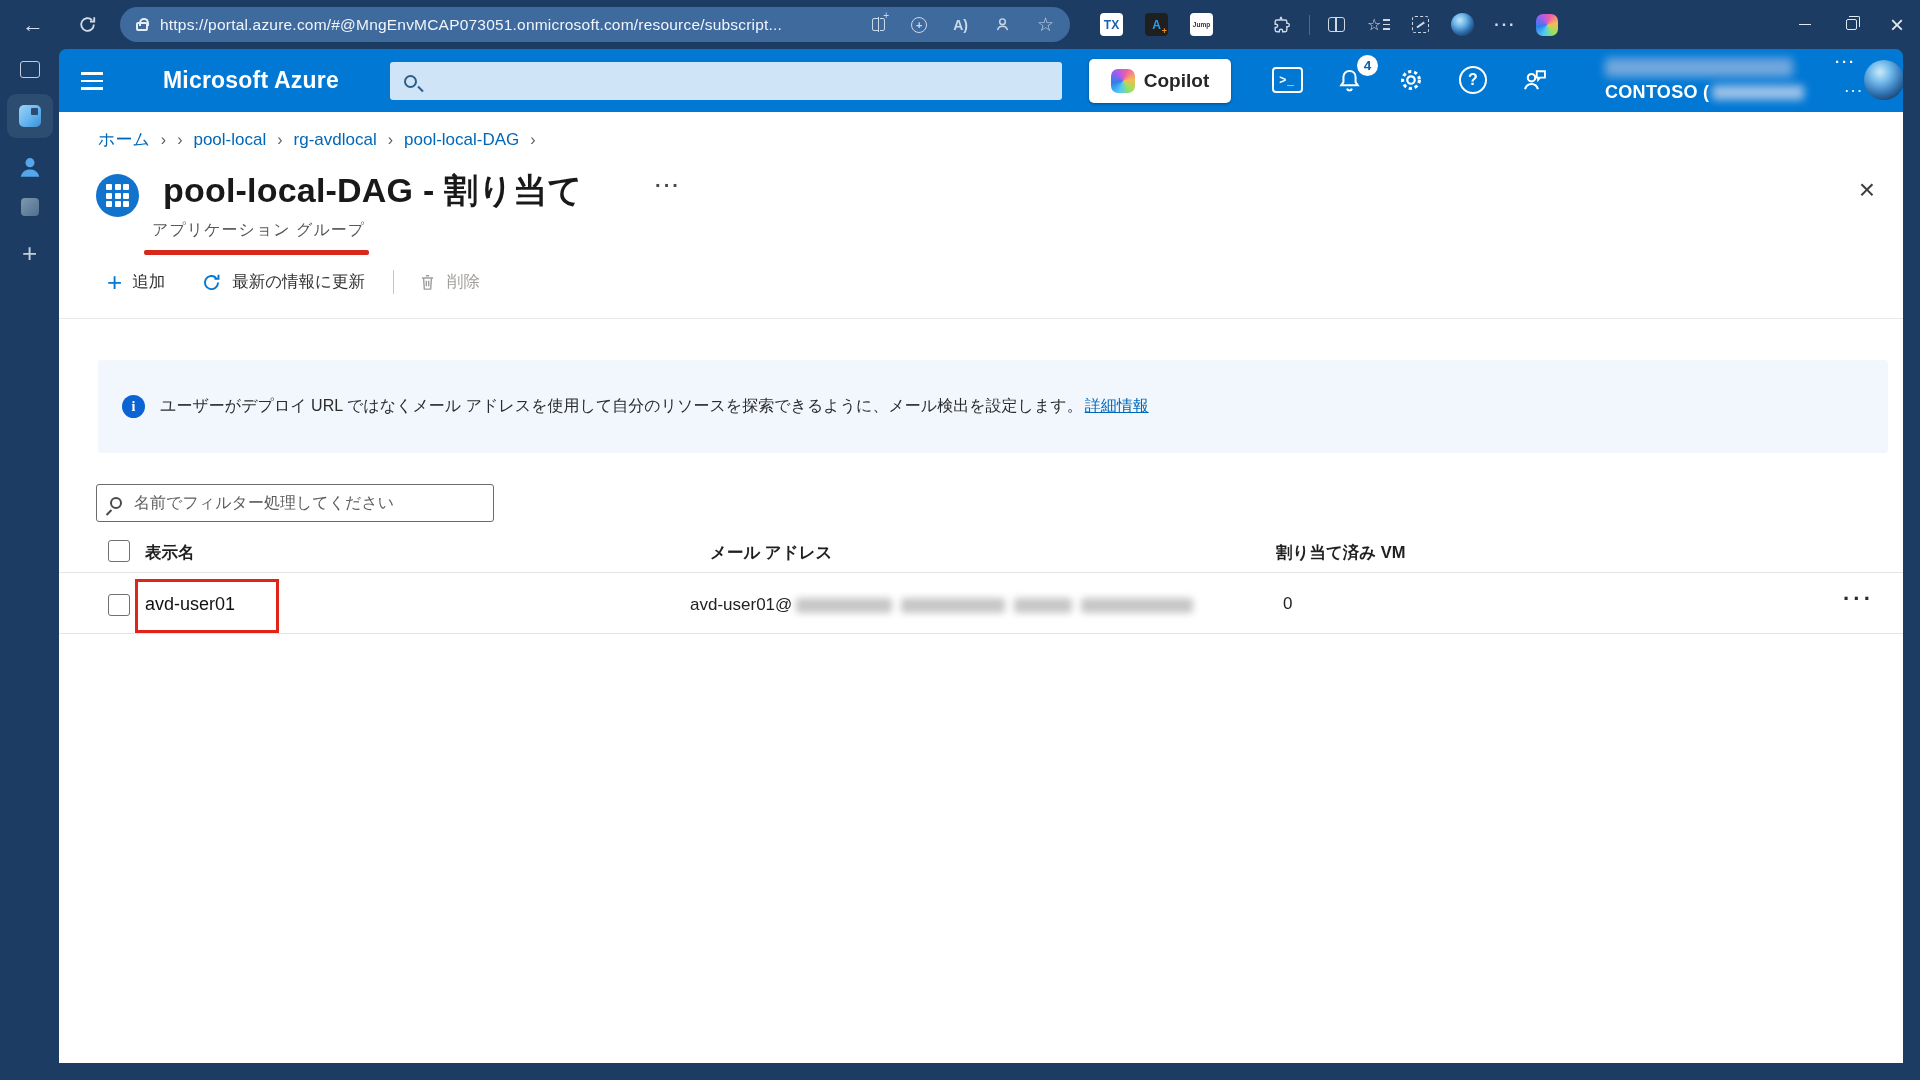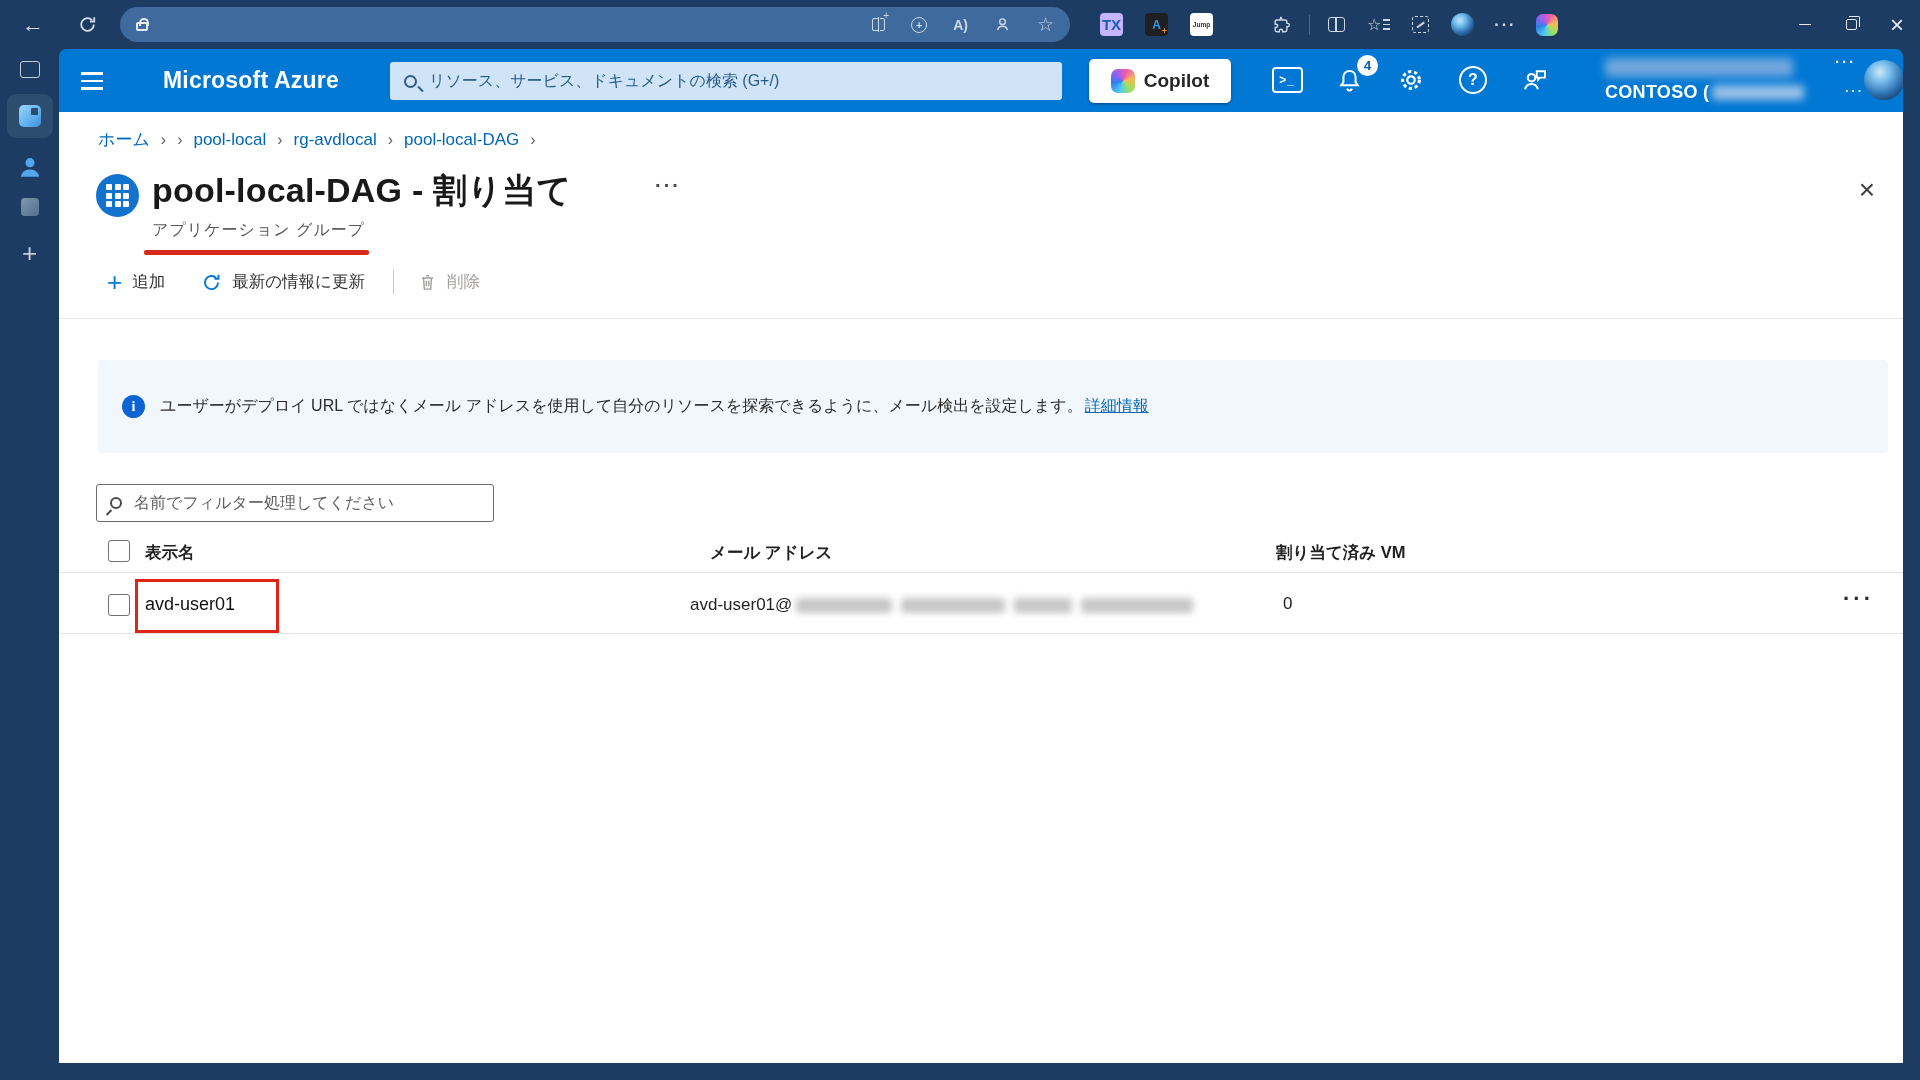--- a/index.html
+++ b/index.html
@@ -16,21 +16,21 @@
   .lock:before { content:""; position:absolute; left:1px; top:-6px; width:6px; height:6px; border:2px solid #e6edf5; border-bottom:none; border-radius:5px 5px 0 0; }
   .url-text { margin-left:12px; font-size:15.5px; color:#f1f5fa; letter-spacing:.2px; white-space:nowrap; }
   .pill-icons { margin-left:auto; display:flex; align-items:center; gap:26px; color:#ccd9e8; }
   .grid-ic { width:13px; height:13px; border:1.8px solid #ccd9e8; border-radius:2px; position:relative; }
   .grid-ic:before { content:""; position:absolute; left:4.5px; top:-2px; bottom:-2px; width:1.8px; background:#3f6a9e; border-left:1.8px solid #ccd9e8; }
   .grid-ic:after { content:"+"; position:absolute; right:-5px; top:-9px; font-size:10px; color:#ccd9e8; }
   .zoomplus { width:16px; height:16px; border:1.8px solid #ccd9e8; border-radius:50%; display:flex; align-items:center; justify-content:center; font-size:11px; font-weight:bold; }
   .readaloud { font-size:14px; font-weight:bold; font-style:normal; }
   .star { font-size:19px; }
   .ext { margin-left:22px; width:23px; height:23px; border-radius:4px; display:flex; align-items:center; justify-content:center; flex:0 0 auto; }
-  .ext-tx { background:#c4b5fd; color:#1b5fb3; font-size:15px; font-weight:bold; margin-left:30px; }
+  .ext-tx { background:#ffffff; color:#1b5fb3; font-size:12px; font-weight:bold; margin-left:30px; }
   .ext-az { background:#1f1f1f; color:#2f9bf0; font-size:12px; font-weight:bold; position:relative; }
   .ext-az:after { content:"+"; position:absolute; right:1px; bottom:0; font-size:9px; color:#f08c1e; }
   .ext-jump { background:#fff; color:#333; font-size:6.5px; font-weight:bold; }
   .puzzle { margin-left:58px; color:#cfd9e6; }
   .tb-sep { margin-left:18px; width:1px; height:20px; background:#4d6b8e; }
   .split { margin-left:18px; width:17px; height:15px; border:1.8px solid #cfd9e6; border-radius:3px; position:relative; }
   .split:before { content:""; position:absolute; left:6px; top:0; bottom:0; width:1.8px; background:#cfd9e6; }
   .collections { margin-left:22px; display:flex; align-items:center; gap:2px; }
   .collections .s { font-size:16px; }
   .collections .lines { display:flex; flex-direction:column; gap:3px; }
@@ -89,21 +89,21 @@
 
   
   .content { position:absolute; left:0; top:63px; width:100%; bottom:0; background:#fff; color:#1b1b1b; }
   .breadcrumb { position:absolute; left:39px; top:16px; display:flex; align-items:center; gap:11px; font-size:17px; white-space:nowrap; }
   .crumb { color:#0067b8; cursor:pointer; }
   .crumb-sep { color:#5f5f5f; font-size:16px; }
 
   .appgroup-icon { position:absolute; left:37px; top:62px; width:43px; height:43px; border-radius:50%; background:#1173cc; display:flex; align-items:center; justify-content:center; }
   .waffle { display:grid; grid-template-columns:repeat(3,6px); grid-template-rows:repeat(3,6px); gap:2.5px; }
   .waffle i { background:#fff; border-radius:1px; }
-  .page-title { position:absolute; left:93px; top:56px; font-size:34px; font-weight:600; color:#191919; letter-spacing:.2px; }
+  .page-title { position:absolute; left:104px; top:56px; font-size:34px; font-weight:600; color:#191919; letter-spacing:.2px; }
   .title-dots { position:absolute; left:596px; top:62px; font-size:20px; font-weight:bold; color:#484848; letter-spacing:2px; }
   .blade-close { position:absolute; left:1788px; top:58px; width:40px; height:40px; display:flex; align-items:center; justify-content:center; font-size:28px; font-weight:300; color:#3d3d3d; }
   .page-subtitle { position:absolute; left:93px; top:108px; font-size:16px; color:#565656; letter-spacing:1px; }
   .red-underline { position:absolute; left:85px; top:138px; width:225px; height:5px; background:#d7281c; border-radius:2px; }
 
   .cmdbar { position:absolute; left:48px; top:152px; height:36px; display:flex; align-items:center; font-size:16.5px; color:#323130; }
   .cmd { display:flex; align-items:center; gap:10px; }
   .cmd-plus { color:#0078d4; font-size:26px; font-weight:300; line-height:20px; }
   .cmd-refresh { margin-left:36px; }
   .cmd-sep { margin-left:28px; width:1px; height:24px; background:#c8c6c4; }
@@ -147,20 +147,21 @@
 <div class="titlebar">
   <div class="tb-btn back">←</div>
   <div class="tb-btn reload">
     <svg width="19" height="19" viewBox="0 0 24 24">
         <path d="M20 12a8 8 0 1 1-2.4-5.7" fill="none" stroke="#d3dce8" stroke-width="2.3"></path>
         <path d="M20.5 2.8v5.4h-5.4" fill="none" stroke="#d3dce8" stroke-width="2.3"></path>
       </svg>
   </div>
   <div class="urlbar">
     <span class="lock"></span>
+    <span class="url-text">https://portal.azure.com/#@MngEnvMCAP073051.onmicrosoft.com/resource/subscript...</span>
     <span class="pill-icons">
       <span class="grid-ic"></span>
       <span class="zoomplus">+</span>
       <span class="readaloud">A)</span>
       <span>
         <svg width="17" height="17" viewBox="0 0 24 24">
             <circle cx="12" cy="8" r="4" fill="none" stroke="#ccd9e8" stroke-width="2"></circle>
             <path d="M5 20c1-4 4-5.5 7-5.5s6 1.5 7 5.5" fill="none" stroke="#ccd9e8" stroke-width="2"></path>
           </svg>
       </span>
@@ -221,21 +222,20 @@
 
   <div class="az-header">
     <div class="hamburger">
         <i></i>
         <i></i>
         <i></i>
       </div>
     <div class="az-brand">Microsoft Azure</div>
     <div class="az-search">
       <span class="search-glyph"></span>
-      <input type="text" placeholder="リソース、サービス、ドキュメントの検索 (G+/)" style="">
     </div>
     <div class="copilot-btn">
       <span class="copilot-ic"></span>
       <span class="copilot-label">Copilot</span>
     </div>
     <div class="az-iconbtn" style="left:1206px;">
       <span class="shell-ic">&gt;_</span>
     </div>
     <div class="az-iconbtn bell-wrap" style="left:1268px;">
       <svg width="27" height="27" viewBox="0 0 24 24">

